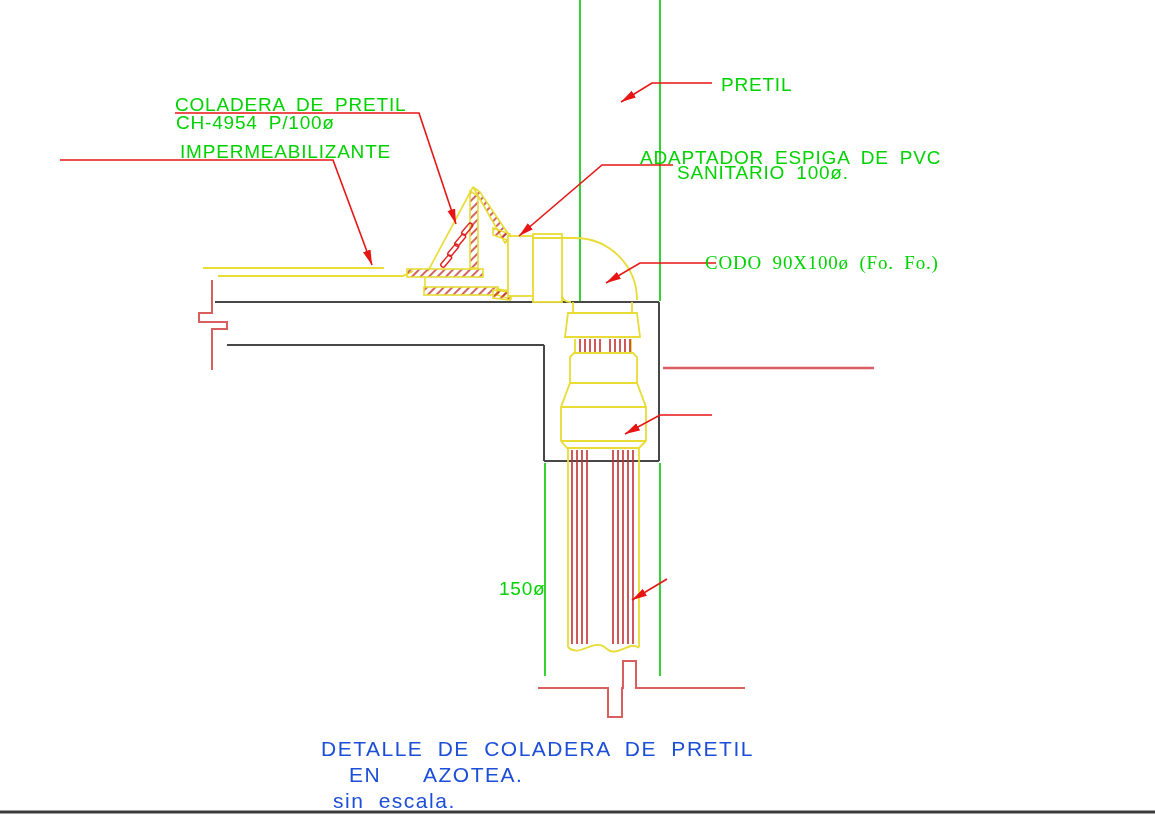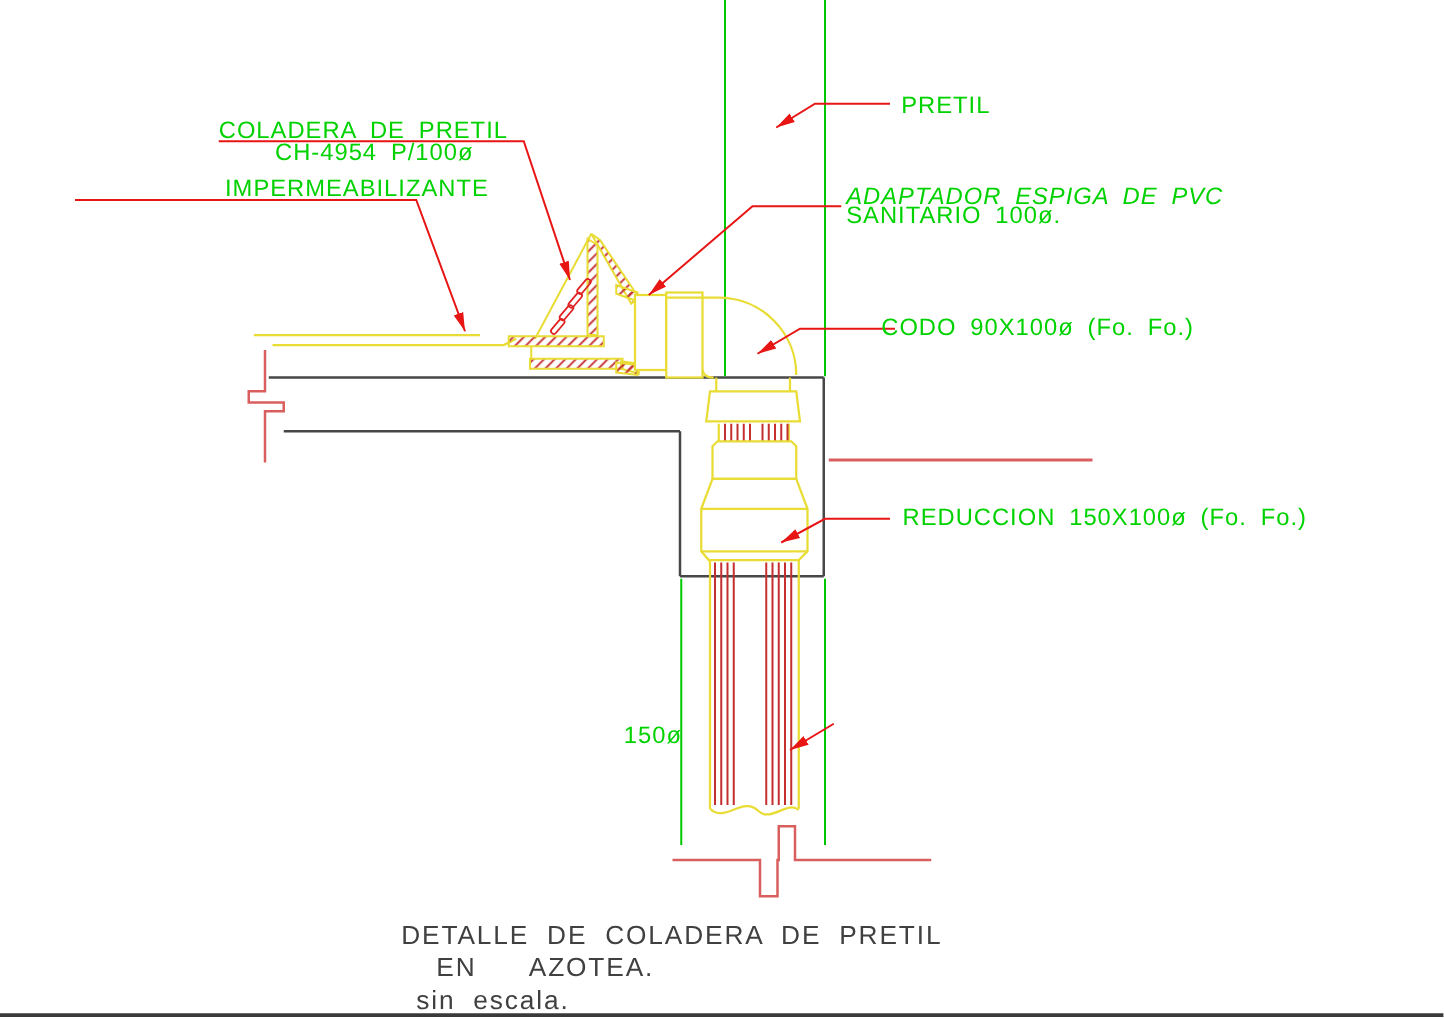--- a/index.html
+++ b/index.html
@@ -6,21 +6,21 @@
   #stage{
     position:relative;width:1155px;height:815px;background:#ffffff;overflow:hidden;
     font-family:"Liberation Sans",sans-serif;
   }
   #stage svg{position:absolute;left:0;top:0;}
   .lbl{
     position:absolute;color:#00d200;font-size:19px;line-height:17px;
     letter-spacing:0.8px;word-spacing:5px;white-space:pre;
   }
   .title{
-    position:absolute;color:#404040;font-size:21px;line-height:24px;
+    position:absolute;color:#1d4ed8;font-size:21px;line-height:24px;
     letter-spacing:1.5px;word-spacing:7px;white-space:pre;
   }
 </style>
 </head>
 <body>
 
 <div id="stage">
 
   <svg width="1155" height="815" viewBox="0 0 1155 815">
     <defs>
@@ -136,26 +136,25 @@
       <path d="M60,160 H333 L372,265" marker-end="url(#arrow)"></path>
       <path d="M712,83 H652 L621,102" marker-end="url(#arrow)"></path>
       <path d="M673,165 H602 L519,236" marker-end="url(#arrow)"></path>
       <path d="M716,263 H640 L606,283" marker-end="url(#arrow)"></path>
       <path d="M712,415 H660 L625,434" marker-end="url(#arrow)"></path>
       <path d="M667,579 L632,600" marker-end="url(#arrow)"></path>
     </g>
   </svg>
 
   <div class="lbl" style="left:175px;top:96px;">COLADERA DE PRETIL</div>
-  <div class="lbl" style="left:176px;top:114px;margin-left:44px;">CH-4954 P/100ø</div>
+  <div class="lbl" style="left:176px;top:114px;">CH-4954 P/100ø</div>
   <div class="lbl" style="left:180px;top:143px;">IMPERMEABILIZANTE</div>
   <div class="lbl" style="left:721px;top:76px;">PRETIL</div>
-  <div class="lbl" style="left:677px;top:149px;font-style:italic;">ADAPTADOR ESPIGA DE PVC</div>
+  <div class="lbl" style="left:640px;top:149px;">ADAPTADOR ESPIGA DE PVC</div>
   <div class="lbl" style="left:677px;top:164px;">SANITARIO 100ø.</div>
-  <div class="lbl" style="left:705px;top:254px;">CODO 90X100ø (Fo. Fo.)</div>
-  <div class="lbl" style="left:722px;top:406px;">REDUCCION 150X100ø (Fo. Fo.)</div>
+  <div class="lbl" style="left:705px;top:254px;font-family:Liberation Serif, serif;">CODO 90X100ø (Fo. Fo.)</div>
   <div class="lbl" style="left:499px;top:540px;margin-top:40px;">150ø</div>
 
   <div class="title" style="left:321px;top:737px;">DETALLE DE COLADERA DE PRETIL</div>
   <div class="title" style="left:321px;top:763px;margin-left:28px;">EN   AZOTEA.</div>
   <div class="title" style="left:333px;top:789px;">sin escala.</div>
 
 </div>
 
 </body></html>

